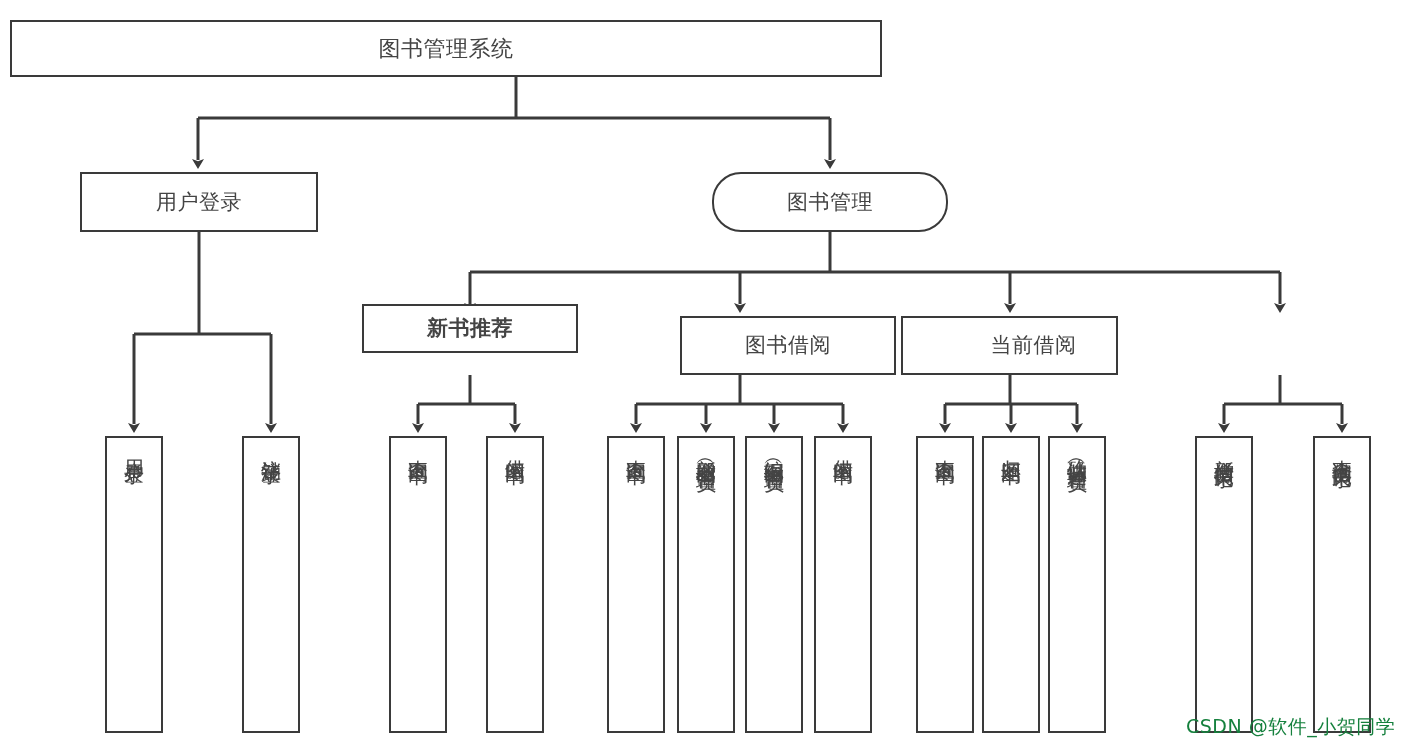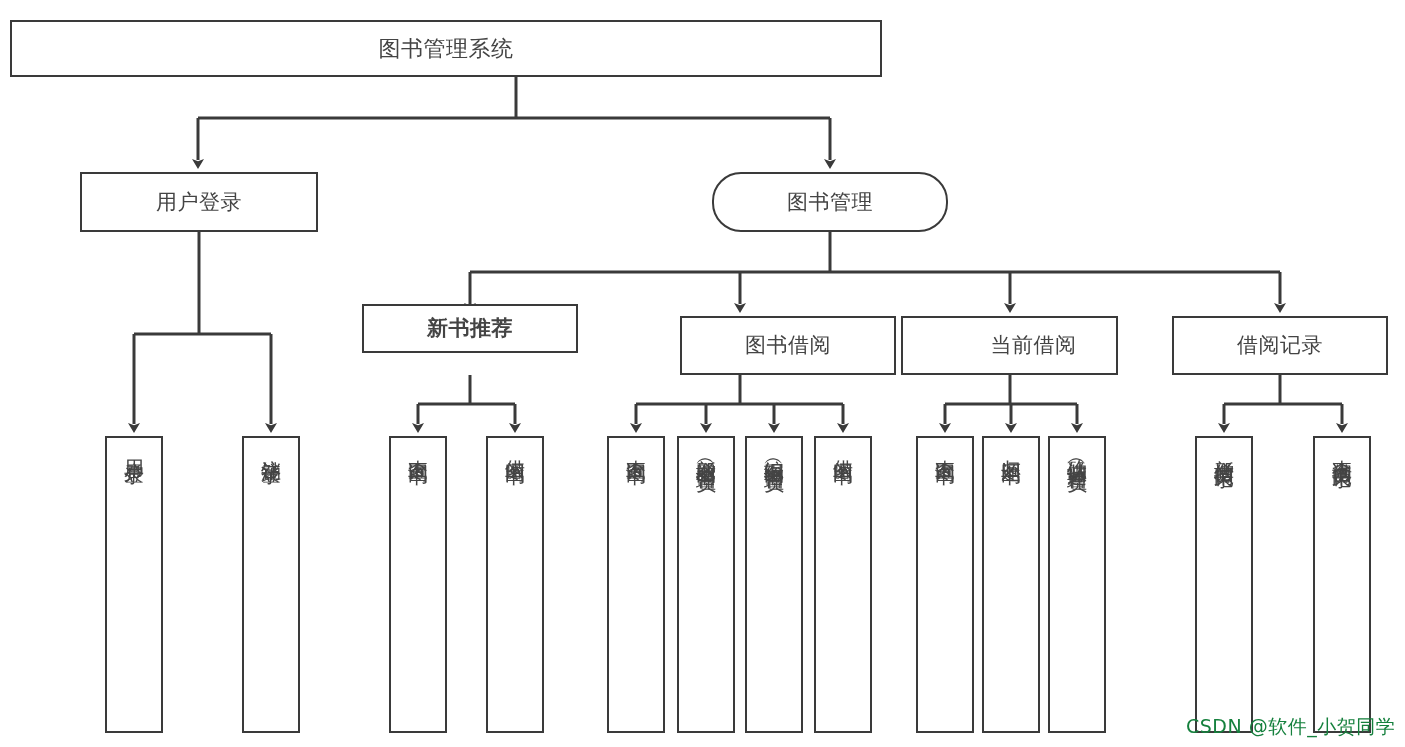--- a/index.html
+++ b/index.html
@@ -142,23 +142,20 @@
 
   <div class="node level3" style="left:362px; top:304px; width:216px; height:49px;font-weight:bold;">
     <span class="label">新书推荐</span>
   </div>
   <div class="node level3" style="left:632px; top:316px; width:216px; height:59px;margin-left:48px;">
     <span class="label">图书借阅</span>
   </div>
   <div class="node level3" style="left:901px; top:316px; width:217px; height:59px;padding-left:48px;">
     <span class="label">当前借阅</span>
   </div>
-  <div class="node level3" style="left:1172px; top:316px; width:216px; height:59px;">
-    <span class="label">借阅记录</span>
-  </div>
 
   <div class="node leaf" style="left:105px; top:436px; width:58px; height:297px;">
     <span class="label">用户登录</span>
   </div>
   <div class="node leaf" style="left:242px; top:436px; width:58px; height:297px;">
     <span class="label">注销登录</span>
   </div>
 
   <div class="node leaf" style="left:389px; top:436px; width:58px; height:297px;">
     <span class="label">查询图书</span>

